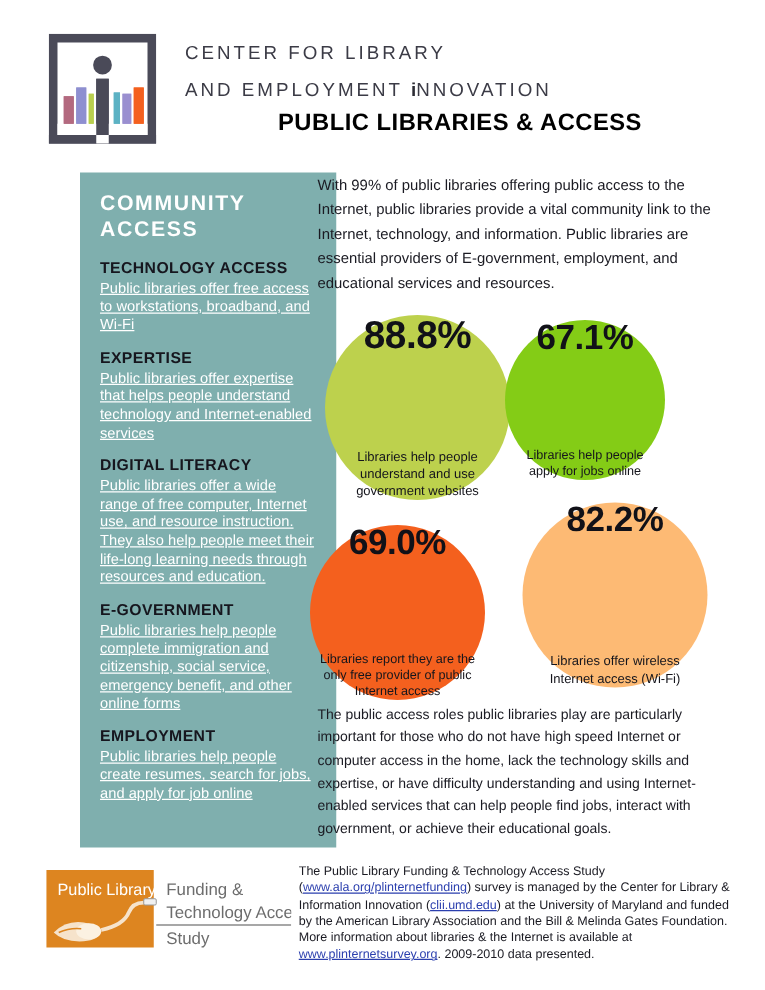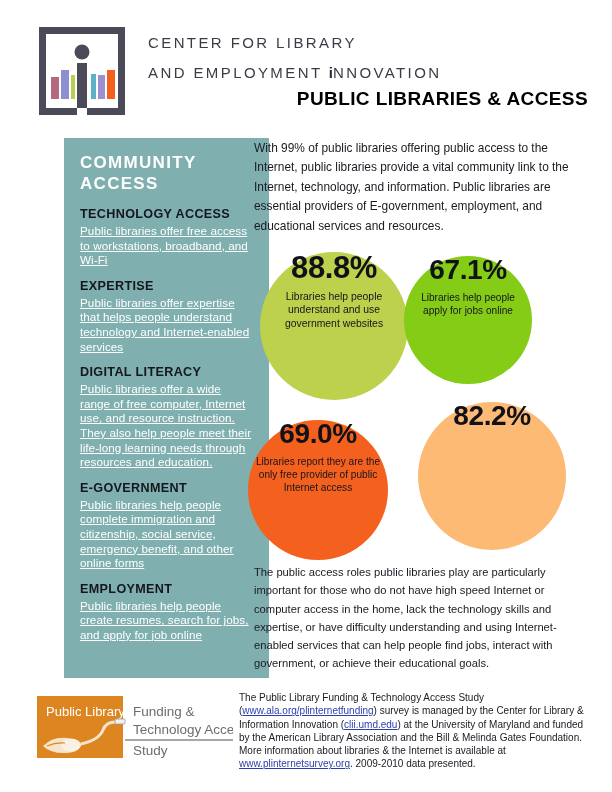--- a/index.html
+++ b/index.html
@@ -46,21 +46,21 @@
   }
   .org-line .dotted-i {
     font-weight: 700;
     color: #2b2b33;
     letter-spacing: 0;
   }
   .page-title {
     position: absolute;
     left: 148px; top: 88px;
     width: 440px;
-    text-align: right;
+    text-align: center;
     font-size: 19px;
     font-weight: 700;
     letter-spacing: 0.4px;
     color: #000000;
   }
 
   
   .sidebar {
     position: absolute;
     left: 37px; top: 138px;
@@ -111,21 +111,21 @@
     left: 248px; top: 248px;
     width: 348px;
     height: 310px;
   }
   .circle {
     position: absolute;
     border-radius: 50%;
     display: flex;
     flex-direction: column;
     align-items: center;
-    justify-content: flex-start;
+    justify-content: space-between;
     box-sizing: border-box;
     text-align: center;
   }
   .c-pct {
     font-size: 30px;
     font-weight: 700;
     line-height: 1;
     color: #111118;
     letter-spacing: -0.4px;
   }
@@ -282,20 +282,21 @@
     <div class="c-label">Libraries help people apply for jobs online</div>
   </div>
 
   <div class="circle circle-orange">
     <div class="c-pct">69.0%</div>
     <div class="c-label">Libraries report they are the only free provider of public Internet access</div>
   </div>
 
   <div class="circle circle-blue">
     <div class="c-pct">82.2%</div>
+    <div class="c-label">Libraries offer wireless Internet access (Wi-Fi)</div>
   </div>
 
 </div>
 
 <div class="outro">The public access roles public libraries play are particularly important for those who do not have high speed Internet or computer access in the home, lack the technology skills and expertise, or have difficulty understanding and using Internet-enabled services that can help people find jobs, interact with government, or achieve their educational goals.</div>
 
 <div class="footer-logo">
   <svg width="196" height="68" viewBox="0 0 196 68" xmlns="http://www.w3.org/2000/svg">
     <rect x="0" y="2" width="86" height="62" fill="#dd8520"></rect>
     <text x="9" y="22" font-family="Liberation Sans, sans-serif" font-size="13" fill="#ffffff">Public Library</text>

